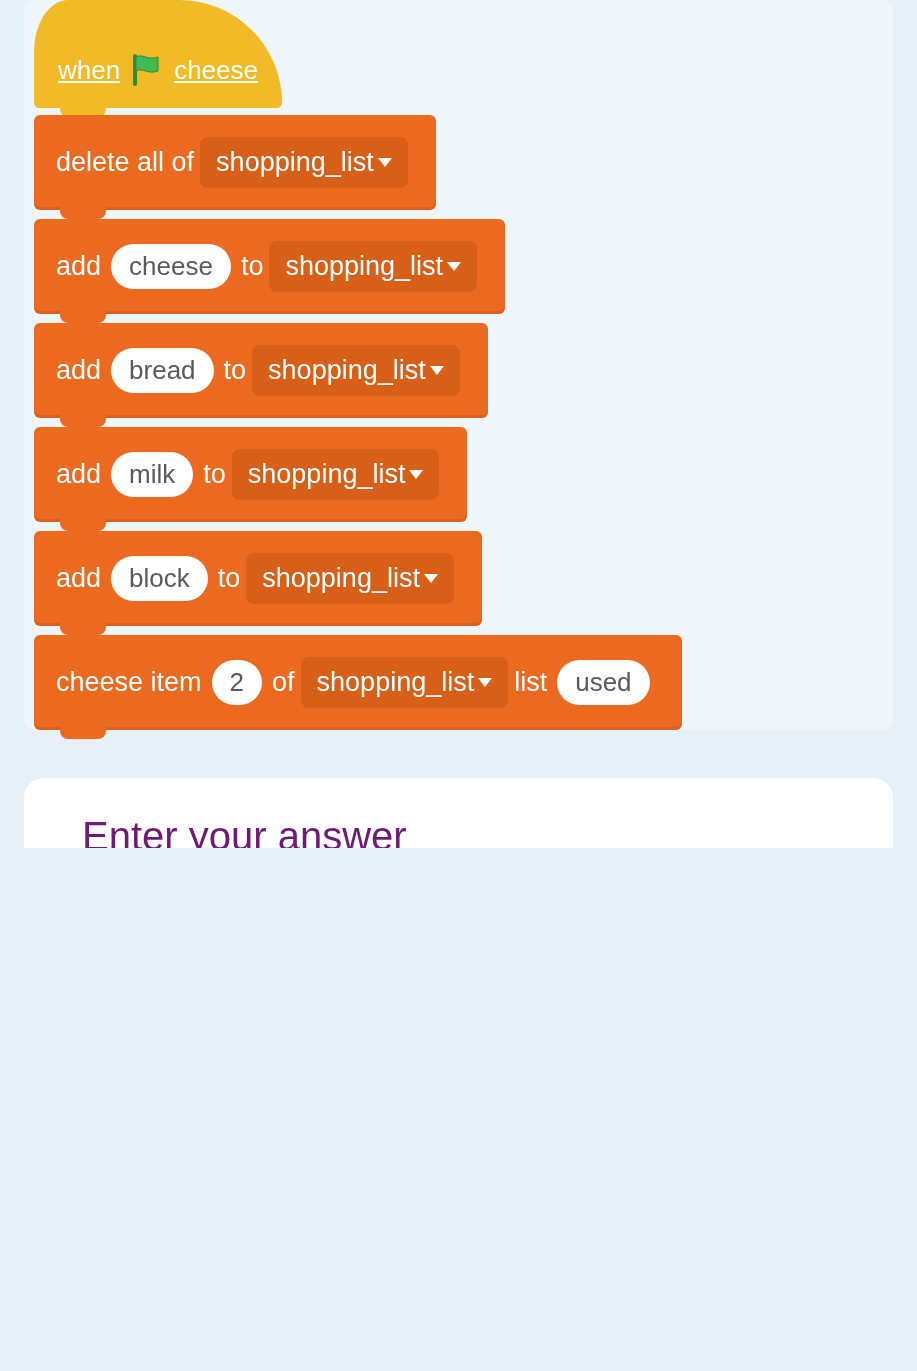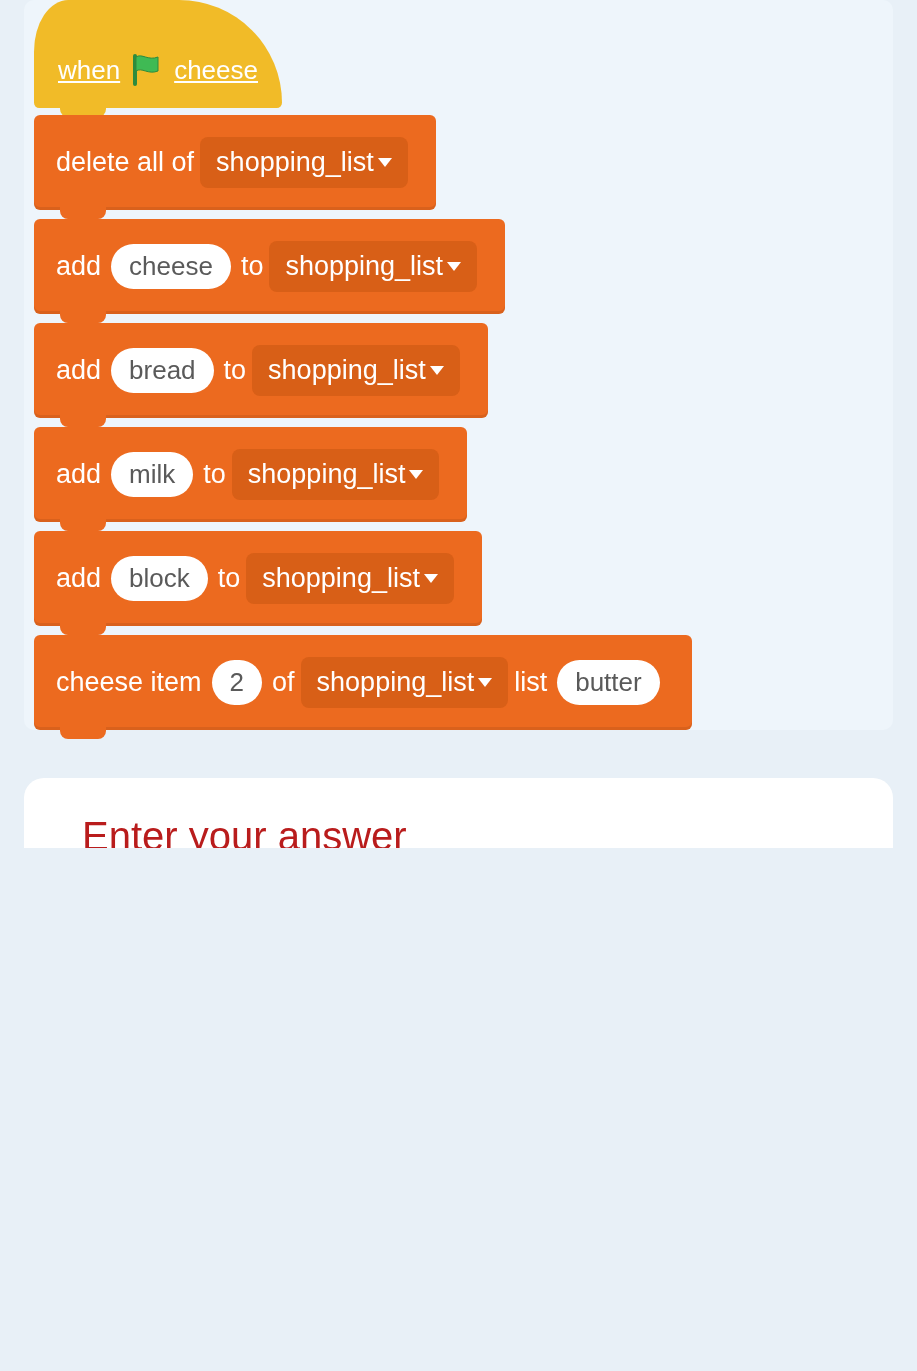--- a/index.html
+++ b/index.html
@@ -100,21 +100,21 @@
     border-right: 7px solid transparent;
     border-top: 9px solid #fff;
     margin-left: 4px;
   }
   .answer-box {
     background: #fff;
     margin: 48px 24px 0 24px;
     padding: 36px 58px 10px 58px;
     border-radius: 20px 20px 0 0;
     font-size: 40px;
-    color: #b91c1c;
+    color: #701a75;
     overflow: hidden;
     height: 70px;
   }
 </style>
 </head>
 <body>
 
 <div class="card">
 
   <div class="blocks-area">
@@ -197,21 +197,21 @@
       <span class="pill">
           <span>2</span>
         </span>
       <span>of</span>
       <span class="dd">
         <span>shopping_list</span>
         <span class="caret"></span>
       </span>
       <span>list</span>
       <span class="pill">
-          <span>butter</span>
+          <span>used</span>
         </span>
       <span class="notch-bottom"></span>
     </div>
 
   </div>
 </div>
 
 <div class="answer-box">
   <span>Enter your answer</span>
 </div>

